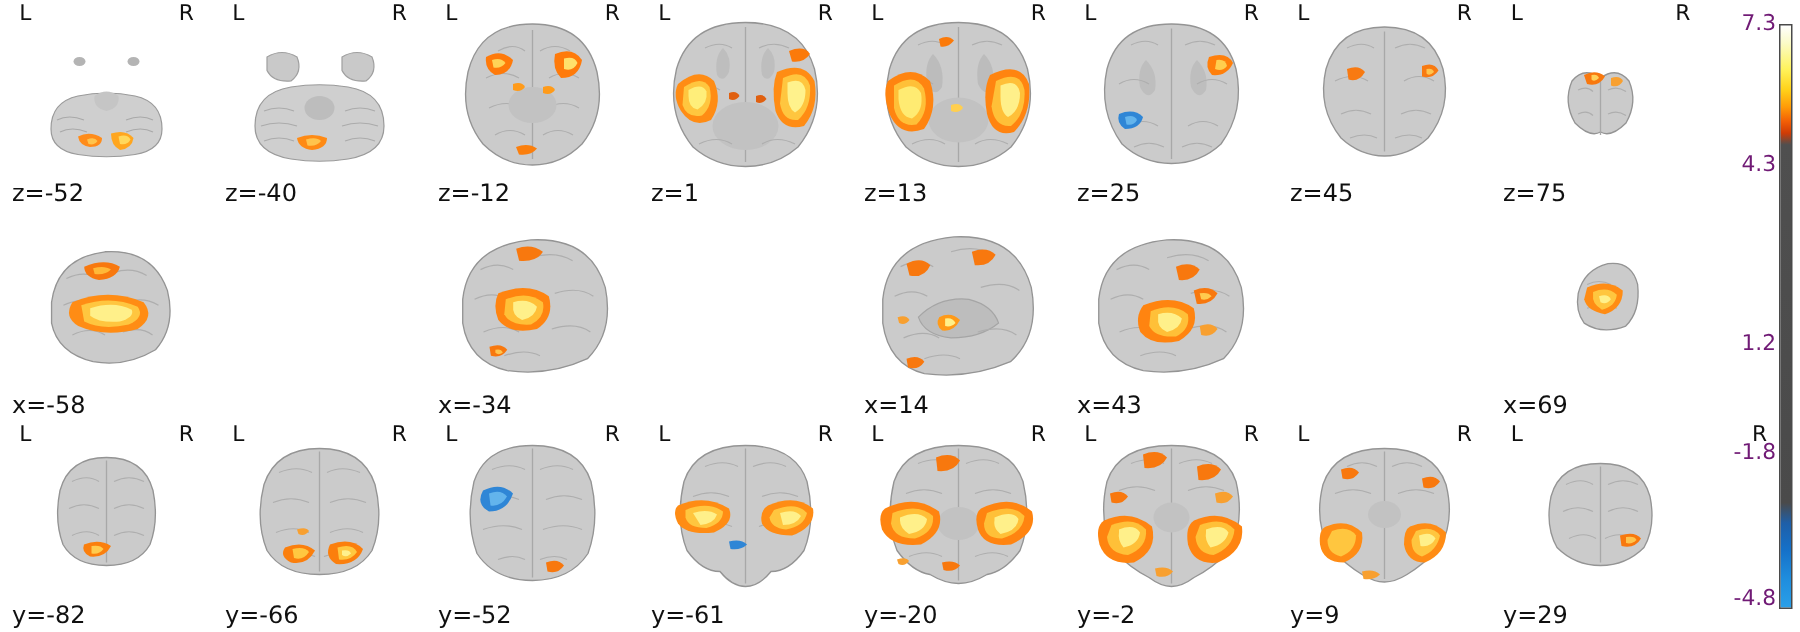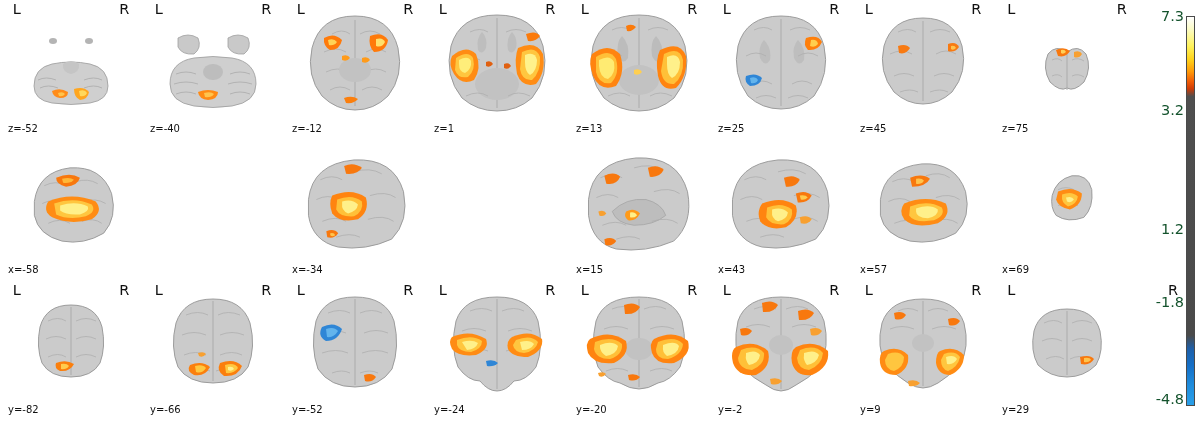--- a/index.html
+++ b/index.html
@@ -27,21 +27,21 @@
   .lr.left{left:9%;}
   .lr.right{right:9%;}
 
   .slicewrap{
     position:absolute;left:0;right:0;top:14px;bottom:28px;
   }
   .slicewrap svg{display:block;width:100%;height:100%;}
 
   .coord{
     position:absolute;left:8px;bottom:3px;
-    font-size:10px;line-height:16px;
+    font-size:16px;line-height:16px;
     color:#101010;
     white-space:nowrap;
   }
 
   
   #cbar-area{
     position:absolute;left:1140px;top:0;width:60px;height:421px;
   }
   #cbar{
     position:absolute;
@@ -61,21 +61,21 @@
       #4a4a4a 82%,
       #1e5fa8 85.5%,
       #1570c8 90%,
       #1f8ddd 95%,
       #2a9fe8 100%
     );
   }
   .ctick{
     position:absolute;right:16px;
     font-size:14.5px;line-height:15px;
-    color:#14532d;
+    color:#701a75;
     text-align:right;white-space:nowrap;
   }
   .cbar-r{
     position:absolute;right:22px;
     font-size:14.5px;line-height:15px;color:#101010;
   }
 </style>
 </head>
 <body>
 
@@ -305,21 +305,21 @@
             <path d="M32 24 Q44 18 54 24 M66 14 Q82 9 94 16 M28 44 Q40 38 50 44 M86 38 Q102 33 112 40 M34 72 Q48 66 58 72 M84 68 Q100 63 110 70 M48 86 Q62 81 72 86" stroke="#aeaeae" stroke-width="0.8" fill="none"></path>
             <path d="M58 58 Q66 54 72 60 Q68 68 60 67 Q55 63 58 58 Z" fill="#ff9a18"></path>
             <path d="M62 59 Q67 58 69 62 Q66 65 62 64 Z" fill="#fff08a"></path>
             <path d="M36 22 Q46 17 52 23 Q48 32 38 30 Z" fill="#f8780e"></path>
             <path d="M80 14 Q90 10 96 16 Q92 24 82 23 Z" fill="#f8780e"></path>
             <path d="M36 86 Q44 83 48 88 Q44 94 37 92 Z" fill="#f8780e"></path>
             <path d="M30 58 Q36 56 38 60 Q35 64 31 62 Z" fill="#f8a030"></path>
           </g>
         </svg>
       </div>
-      <span class="coord">x=15</span>
+      <span class="coord">x=14</span>
     </div>
 
     <div class="cell" style="left:710px;width:142px;">
       <div class="slicewrap">
         <svg viewBox="0 0 142 100" preserveAspectRatio="xMidYMid meet">
           <g>
             <path d="M22 46 Q26 10 68 6 Q108 4 118 38 Q124 68 106 86 Q80 98 52 94 Q26 88 22 62 Z" fill="#cbcbcb" stroke="#949494" stroke-width="0.9"></path>
             <path d="M34 26 Q46 20 56 26 M68 18 Q84 13 96 20 M30 46 Q42 40 52 46 M84 42 Q100 37 110 44 M36 68 Q50 62 60 68 M82 66 Q98 61 108 68 M50 84 Q64 79 74 84" stroke="#aeaeae" stroke-width="0.8" fill="none"></path>
             <path d="M52 50 Q72 42 86 52 Q90 66 76 74 Q58 78 50 68 Q46 58 52 50 Z" fill="#ff8410"></path>
             <path d="M57 54 Q72 48 82 56 Q84 66 74 71 Q60 72 56 64 Z" fill="#ffc038"></path>
@@ -327,36 +327,20 @@
             <path d="M86 40 Q96 36 102 42 Q98 50 88 49 Z" fill="#f8780e"></path>
             <path d="M90 42 Q96 41 98 44 Q95 47 91 46 Z" fill="#ffcb4e"></path>
             <path d="M74 24 Q84 20 90 26 Q86 34 76 33 Z" fill="#f8780e"></path>
             <path d="M90 64 Q98 61 102 66 Q98 72 91 70 Z" fill="#f8a030"></path>
           </g>
         </svg>
       </div>
       <span class="coord">x=43</span>
     </div>
 
-    <div class="cell" style="left:852px;width:142px;">
-      <div class="slicewrap">
-        <svg viewBox="0 0 142 100" preserveAspectRatio="xMidYMid meet">
-          <g>
-            <path d="M28 46 Q32 14 70 10 Q104 8 114 38 Q120 64 104 80 Q82 92 58 88 Q32 82 28 62 Z" fill="#cbcbcb" stroke="#949494" stroke-width="0.9"></path>
-            <path d="M40 28 Q52 22 62 28 M74 22 Q88 17 98 24 M36 48 Q48 42 58 48 M84 44 Q98 39 108 46 M42 70 Q56 64 66 70 M82 68 Q96 63 106 70" stroke="#aeaeae" stroke-width="0.8" fill="none"></path>
-            <path d="M52 50 Q74 41 94 50 Q100 62 86 70 Q62 76 52 66 Q46 58 52 50 Z" fill="#ff8c14"></path>
-            <path d="M58 53 Q76 46 90 54 Q94 62 82 67 Q62 70 57 62 Z" fill="#ffc63f"></path>
-            <path d="M64 55 Q78 50 86 56 Q87 62 76 65 Q64 64 64 58 Z" fill="#fff08a"></path>
-            <path d="M58 24 Q70 19 78 25 Q74 33 60 33 Z" fill="#f8780e"></path>
-            <path d="M64 25 Q70 24 72 27 Q69 31 64 30 Z" fill="#ffc44d"></path>
-          </g>
-        </svg>
-      </div>
-      <span class="coord">x=57</span>
-    </div>
 
     <div class="cell" style="left:994px;width:146px;">
       <div class="slicewrap">
         <svg viewBox="0 0 146 100" preserveAspectRatio="xMidYMid meet">
           <g>
             <path d="M58 42 Q62 26 78 22 Q94 20 98 36 Q100 54 90 64 Q74 70 62 62 Q56 54 58 42 Z" fill="#cbcbcb" stroke="#949494" stroke-width="0.9"></path>
             <path d="M64 36 Q72 32 80 36 M64 52 Q74 48 84 52" stroke="#aeaeae" stroke-width="0.8" fill="none"></path>
             <path d="M64 38 Q78 32 88 40 Q88 52 76 56 Q64 54 62 46 Z" fill="#ff8c14"></path>
             <path d="M68 41 Q78 37 84 43 Q83 51 74 53 Q67 49 68 43 Z" fill="#ffc63f"></path>
             <path d="M72 44 Q78 42 80 46 Q77 50 73 48 Z" fill="#fff08a"></path>
@@ -437,21 +421,21 @@
             <path d="M26 42 Q44 34 60 44 Q64 54 50 60 Q32 62 26 54 Q22 46 26 42 Z" fill="#ff8c14"></path>
             <path d="M31 45 Q46 39 56 46 Q56 54 45 57 Q33 57 31 50 Z" fill="#ffc63f"></path>
             <path d="M36 47 Q46 44 52 48 Q50 54 41 55 Z" fill="#fff08a"></path>
             <path d="M86 42 Q104 34 116 44 Q118 56 102 62 Q86 62 82 54 Q80 46 86 42 Z" fill="#ff8c14"></path>
             <path d="M90 45 Q105 39 112 47 Q110 56 98 58 Q88 57 87 50 Z" fill="#ffc63f"></path>
             <path d="M94 47 Q104 44 108 49 Q105 55 96 55 Z" fill="#fff08a"></path>
             <path d="M60 66 Q68 64 72 68 Q68 72 61 71 Z" fill="#2f86d6"></path>
           </g>
         </svg>
       </div>
-      <span class="coord">y=-24</span>
+      <span class="coord">y=-61</span>
     </div>
 
     <div class="cell" style="left:568px;width:142px;">
       <span class="lr left">L</span>
       <span class="lr right">R</span>
       <div class="slicewrap">
         <svg viewBox="0 0 142 98" preserveAspectRatio="xMidYMid meet">
           <g>
             <path d="M71 2 Q106 2 114 26 Q120 52 112 72 Q102 86 90 88 Q80 94 71 94 Q62 94 52 88 Q40 86 30 72 Q22 52 28 26 Q36 2 71 2 Z" fill="#cbcbcb" stroke="#949494" stroke-width="0.9"></path>
             <path d="M71 4 L71 92" stroke="#a8a8a8" stroke-width="0.9"></path>
@@ -539,19 +523,19 @@
       <span class="coord">y=29</span>
     </div>
   </div>
 
   <div id="cbar-area">
     <span class="cbar-r" style="top:283px;">R</span>
 
     <div id="cbar"></div>
 
     <span class="ctick" style="top:9px;">7.3</span>
-    <span class="ctick" style="top:103px;">3.2</span>
+    <span class="ctick" style="top:103px;">4.3</span>
     <span class="ctick" style="top:198px;margin-top:24px;">1.2</span>
     <span class="ctick" style="top:295px;">-1.8</span>
     <span class="ctick" style="top:392px;">-4.8</span>
   </div>
 
 </div>
 
 </body></html>

